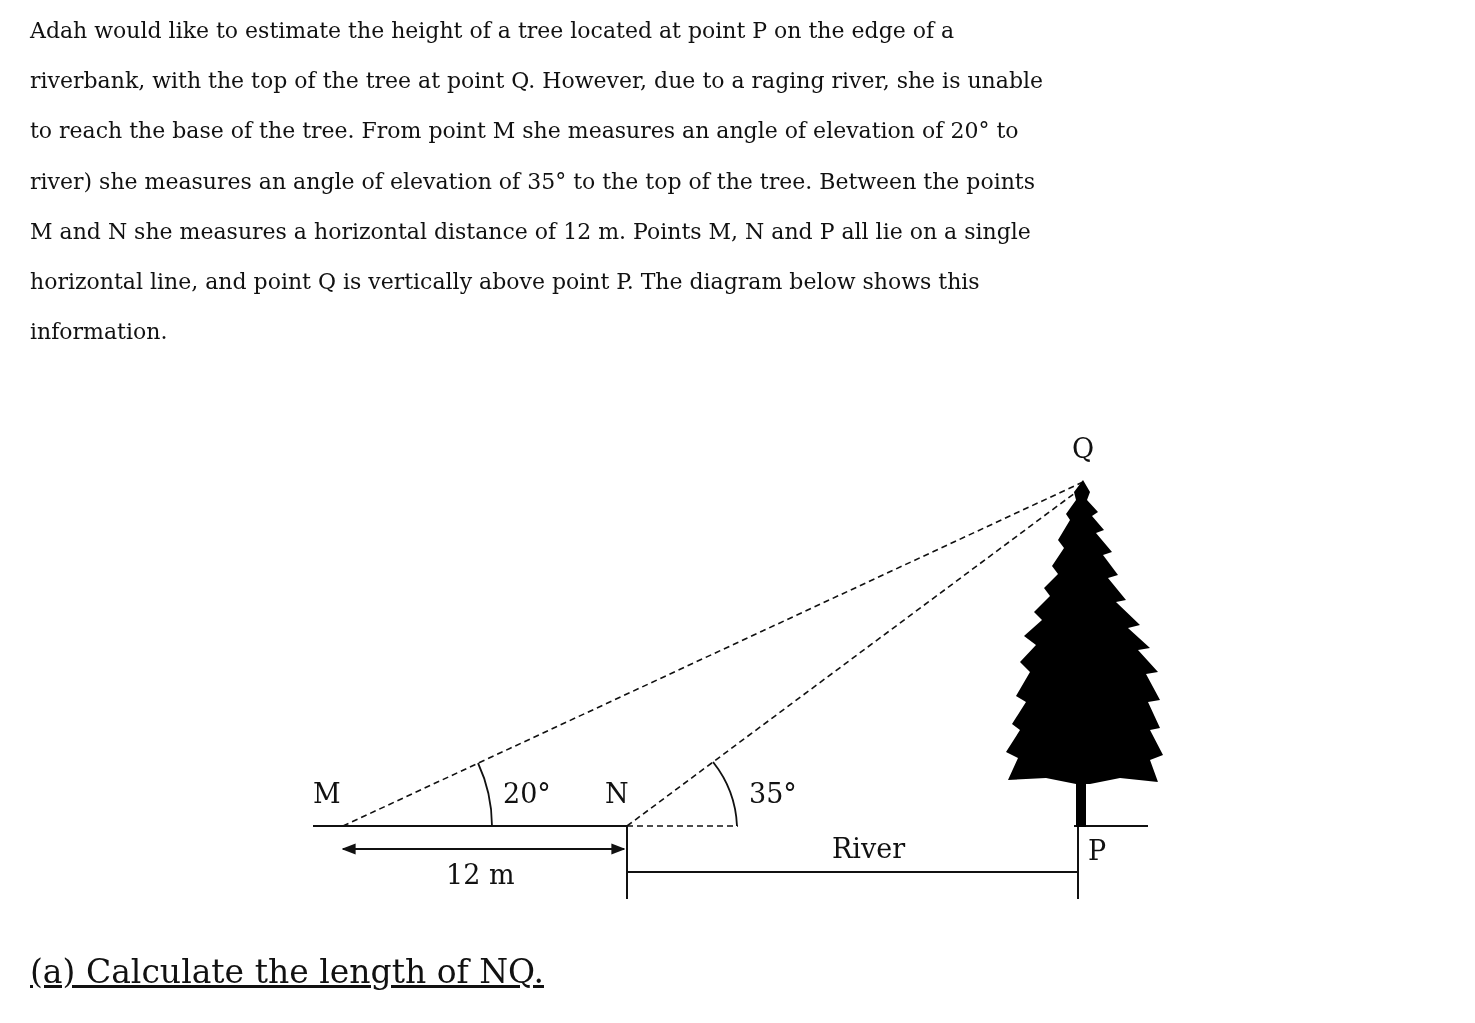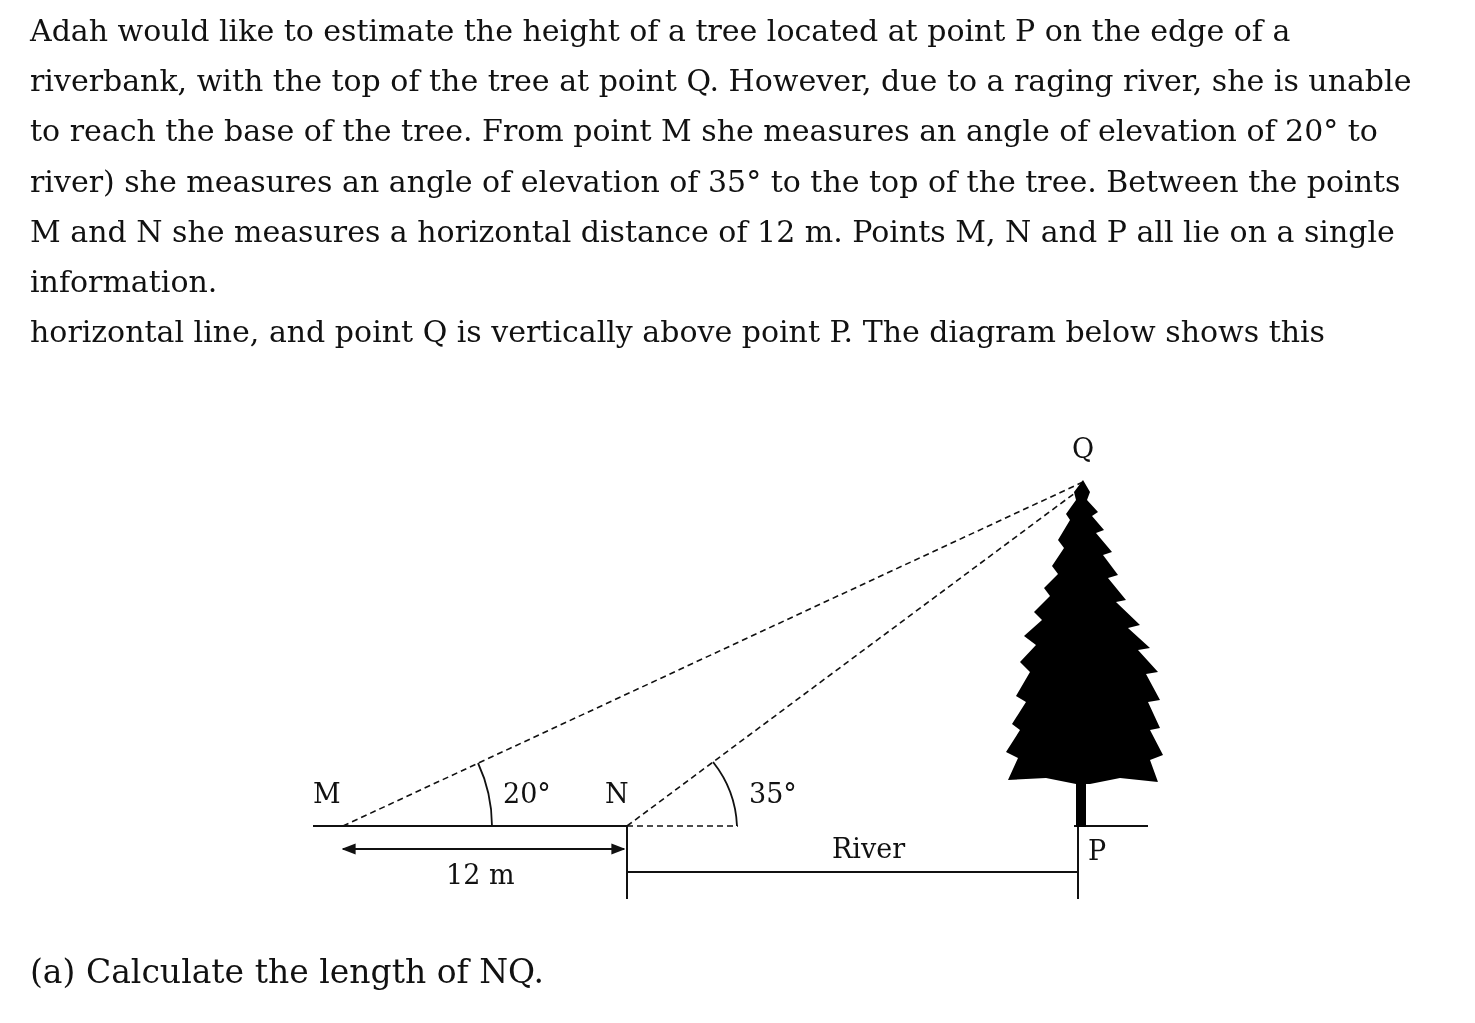--- a/index.html
+++ b/index.html
@@ -1,33 +1,33 @@
 <!DOCTYPE html>
 <html><head>
 <meta charset="utf-8">
 <style>
   html, body { margin: 0; padding: 0; background: #ffffff; }
   body { width: 1475px; height: 1023px; position: relative; overflow: hidden; font-family: "DejaVu Serif", "Liberation Serif", serif; color: #111; }
-  .para { position: absolute; left: 30px; top: 6px; width: 1440px; font-size: 30px; line-height: 50.2px; }
+  .para { position: absolute; left: 30px; top: 6px; width: 1440px; font-size: 22px; line-height: 50.2px; }
   .para .line { display: block; white-space: nowrap; }
-  .question { position: absolute; left: 30px; top: 952px; font-size: 33px; white-space: nowrap; }
+  .question { position: absolute; left: 30px; top: 952px; font-size: 33px; white-space: nowrap; text-decoration: underline; }
   svg.diagram { position: absolute; left: 0; top: 0; }
   .lbl { font-family: "DejaVu Serif", "Liberation Serif", serif; font-size: 27px; fill: #111; }
 </style>
 </head>
 <body>
 
 <div class="para">
   <span class="line">Adah would like to estimate the height of a tree located at point P on the edge of a</span>
   <span class="line">riverbank, with the top of the tree at point Q.  However, due to a raging river, she is unable</span>
   <span class="line">to reach the base of the tree.  From point M she measures an angle of elevation of 20° to</span>
   <span class="line">river) she measures an angle of elevation of 35° to the top of the tree.  Between the points</span>
   <span class="line">M and N she measures a horizontal distance of 12 m.  Points M, N and P all lie on a single</span>
+  <span class="line">horizontal line, and point Q is vertically above point P.  The diagram below shows this</span>
   <span class="line">information.</span>
-  <span class="line">horizontal line, and point Q is vertically above point P.  The diagram below shows this</span>
 </div>
 
 <svg class="diagram" width="1475" height="1023" viewBox="0 0 1475 1023">
   <defs>
     <marker id="arrow" viewBox="0 0 10 10" refX="9" refY="5" markerWidth="7" markerHeight="7" orient="auto-start-reverse">
       <path d="M0,1 L10,5 L0,9 z" fill="#111"></path>
     </marker>
   </defs>
 
   <line x1="313" y1="826" x2="627" y2="826" stroke="#111" stroke-width="2"></line>

